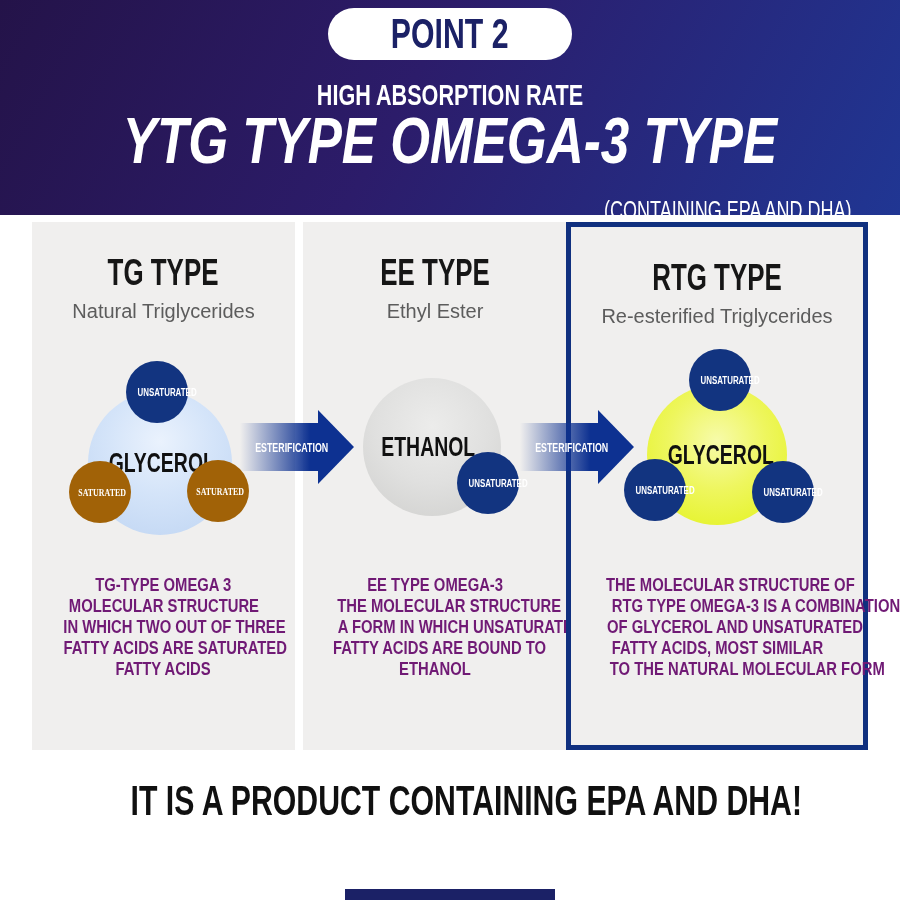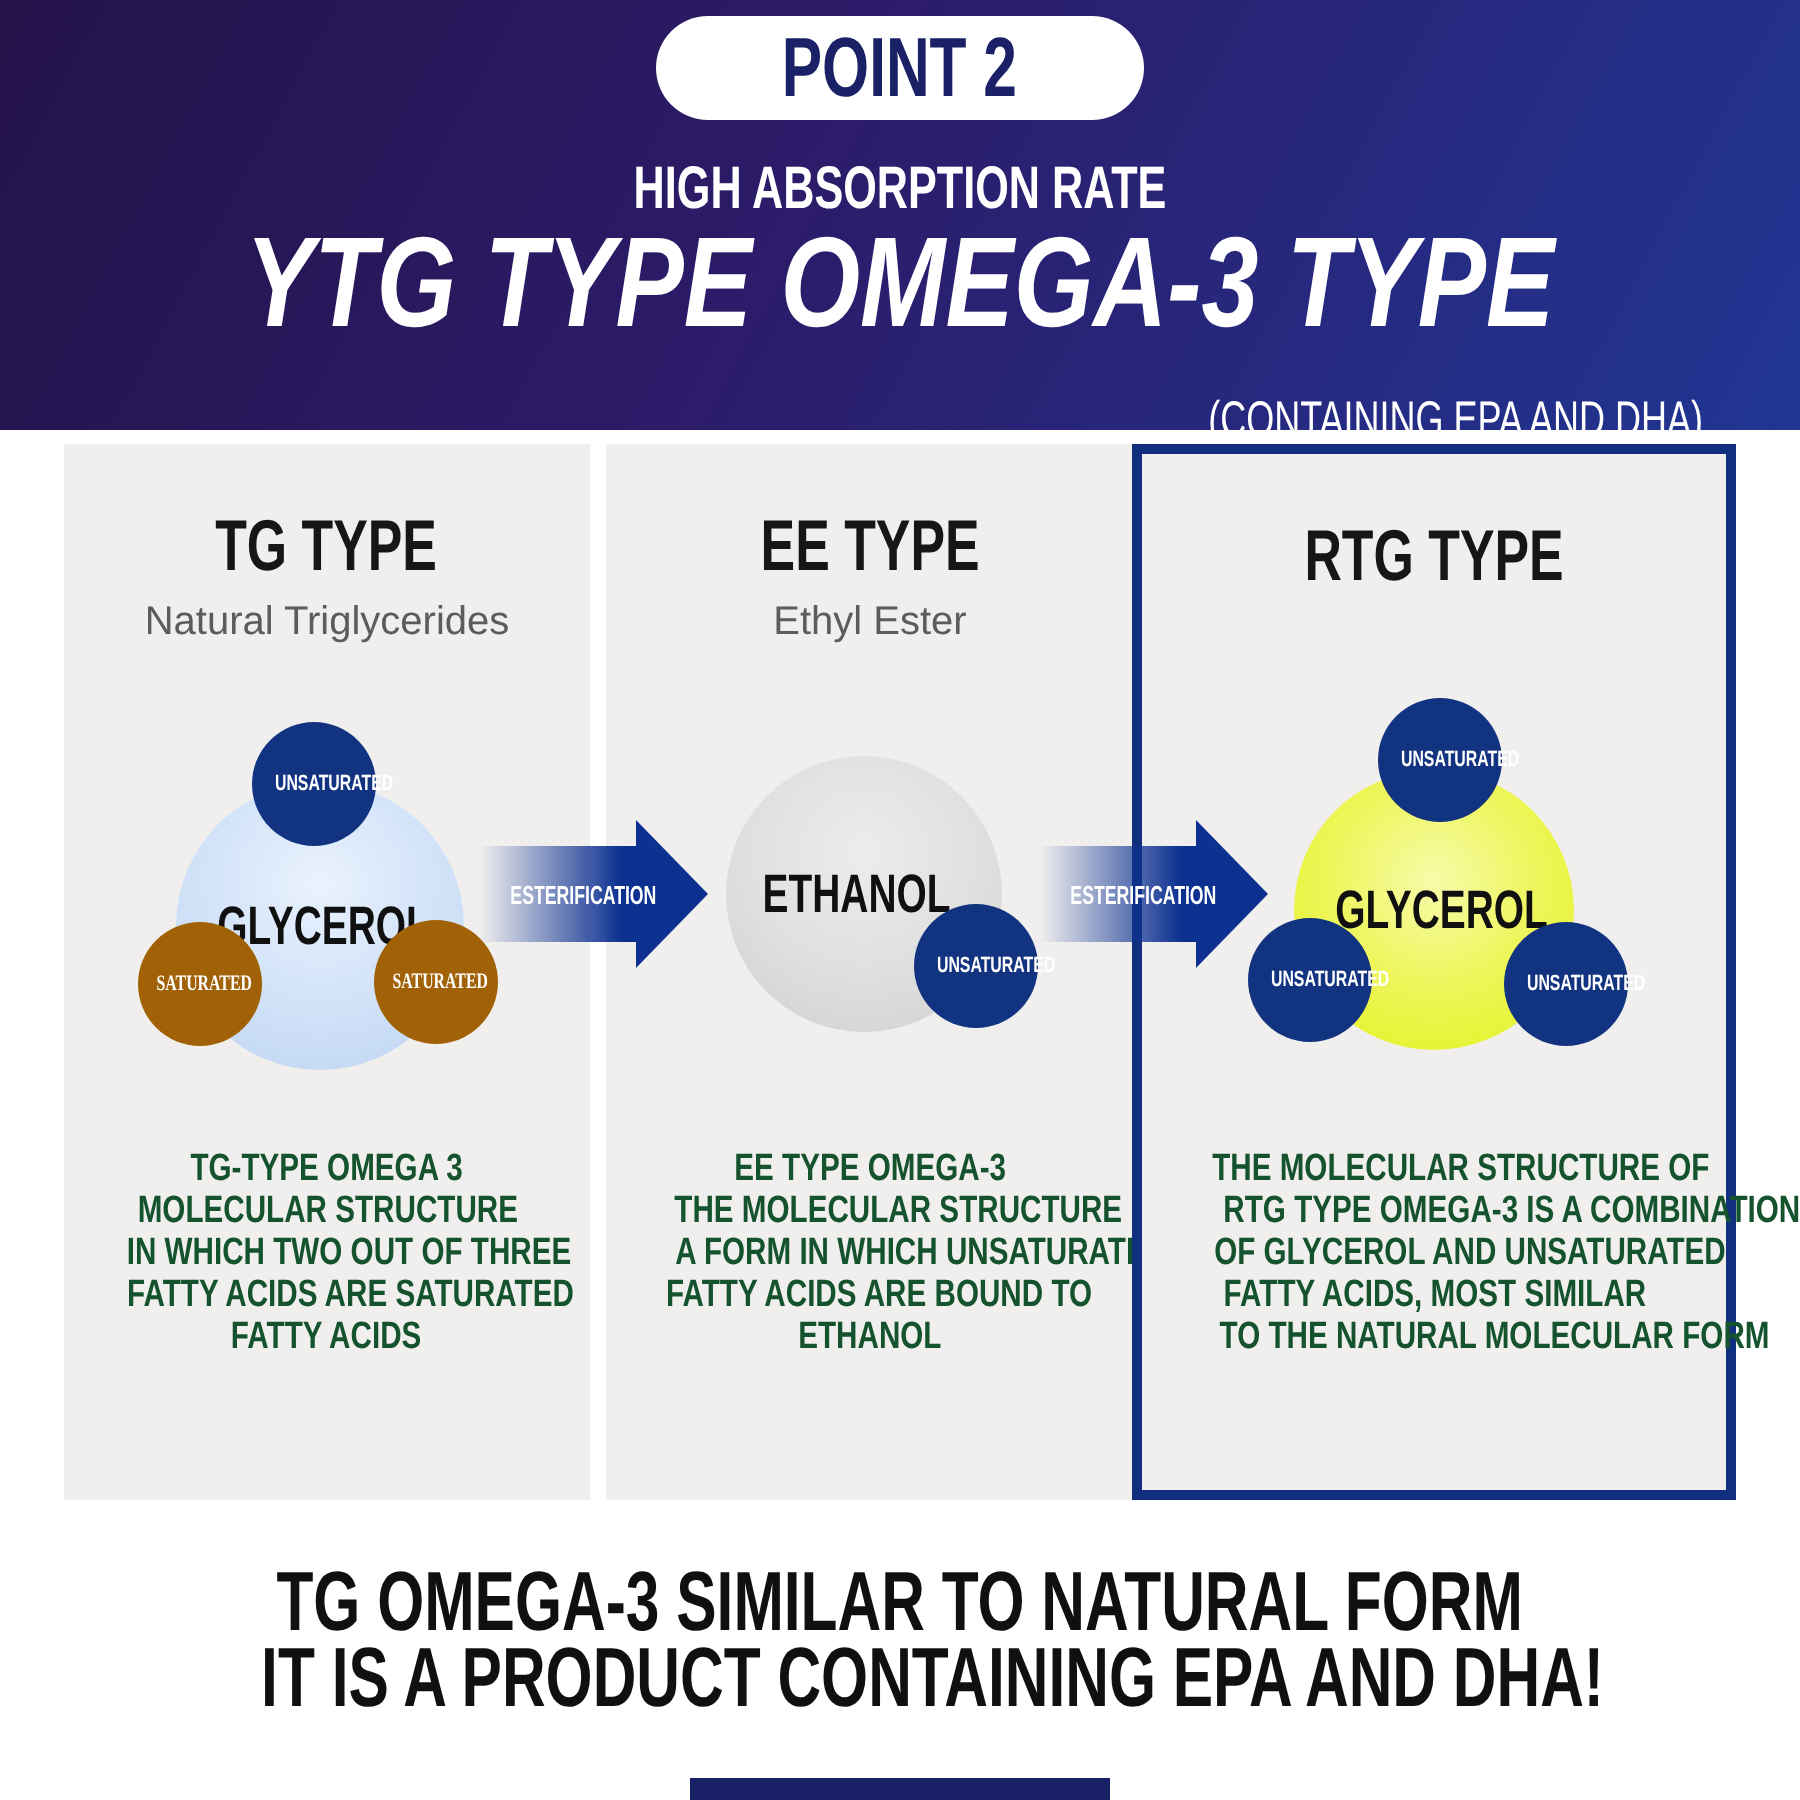--- a/index.html
+++ b/index.html
@@ -38,21 +38,21 @@
       background:radial-gradient(circle at 50% 35%,#ececeb 0%,#e0e0df 50%,#cfcfcd 100%);}
   .c-yellow{width:140px;height:140px;
       background:radial-gradient(circle at 50% 40%,#f7fbaa 0%,#eef65e 45%,#e2f218 100%);}
   .c-big span{font-size:27px;font-weight:bold;color:#101010;transform:scaleX(.72);white-space:nowrap;}
   .c-node{width:62px;height:62px;background:#123480;color:#fff;z-index:3;}
   .c-sat{background:#a16207;font-family:Liberation Serif, serif;}
   .c-node span{font-size:11px;font-weight:bold;transform:scaleX(.72);white-space:nowrap;}
 
   
   .desc{position:absolute;top:352px;left:0;width:100%;text-align:center;
-        font-weight:bold;color:#14532d;}
+        font-weight:bold;color:#701a75;}
   #panel-rtg .desc{top:347px;}
   .desc .dline{font-size:19px;line-height:21px;}
 
   
   .arrow-body{position:absolute;height:48px;width:78px;z-index:5;
       background:linear-gradient(to right,rgba(13,49,145,0) 0%,#0d3191 90%);}
   .arrow-head{position:absolute;width:0;height:0;z-index:5;
       border-top:37px solid transparent;border-bottom:37px solid transparent;
       border-left:36px solid #0d3191;}
   .arrow-label{position:absolute;height:48px;width:104px;z-index:6;display:flex;
@@ -134,20 +134,21 @@
       <div class="dline"><span class="cond78">A FORM IN WHICH UNSATURATED</span></div>
       <div class="dline"><span class="cond78">FATTY ACIDS ARE BOUND TO</span></div>
       <div class="dline"><span class="cond78">ETHANOL</span></div>
     </div>
   </div>
 
   <div class="panel" id="panel-rtg">
     <div class="panel-title">
       <span class="cond">RTG TYPE</span>
     </div>
+    <div class="panel-sub">Re-esterified Triglycerides</div>
 
     <div class="circle c-yellow c-big" style="left:76px;top:158px;">
       <span>GLYCEROL</span>
     </div>
     <div class="circle c-node" style="left:118px;top:122px;">
       <span>UNSATURATED</span>
     </div>
     <div class="circle c-node" style="left:53px;top:232px;">
       <span>UNSATURATED</span>
     </div>
@@ -171,22 +172,19 @@
   </div>
 
   <div class="arrow-body" id="arrow2-body"></div>
   <div class="arrow-head" id="arrow2-head"></div>
   <div class="arrow-label" id="arrow2-label">
     <span>ESTERIFICATION</span>
   </div>
 
   <div class="footer">
     <div class="fline">
-      <span class="cond">TG OMEGA-3 SIMILAR TO NATURAL FORM</span>
-    </div>
-    <div class="fline">
       <span class="cond">IT IS A PRODUCT CONTAINING EPA AND DHA!</span>
     </div>
   </div>
 
   <div class="bottom-bar"></div>
 
 </div>
 
 </body></html>

